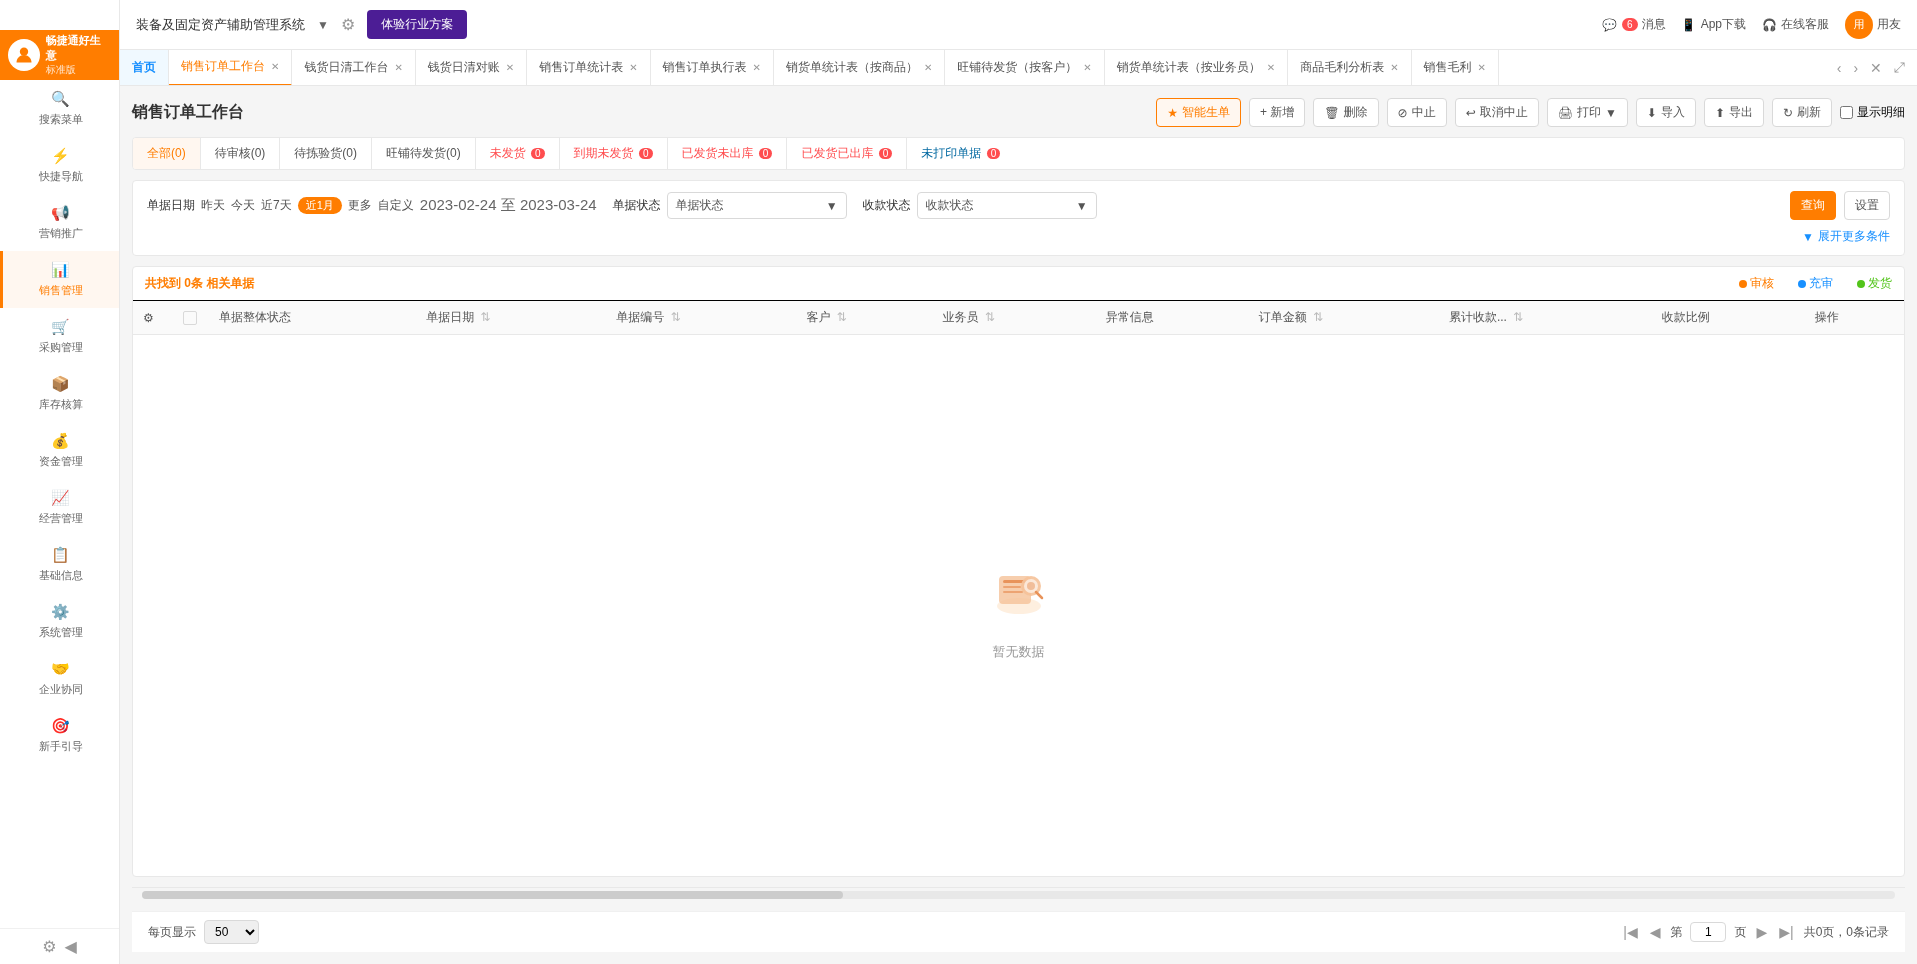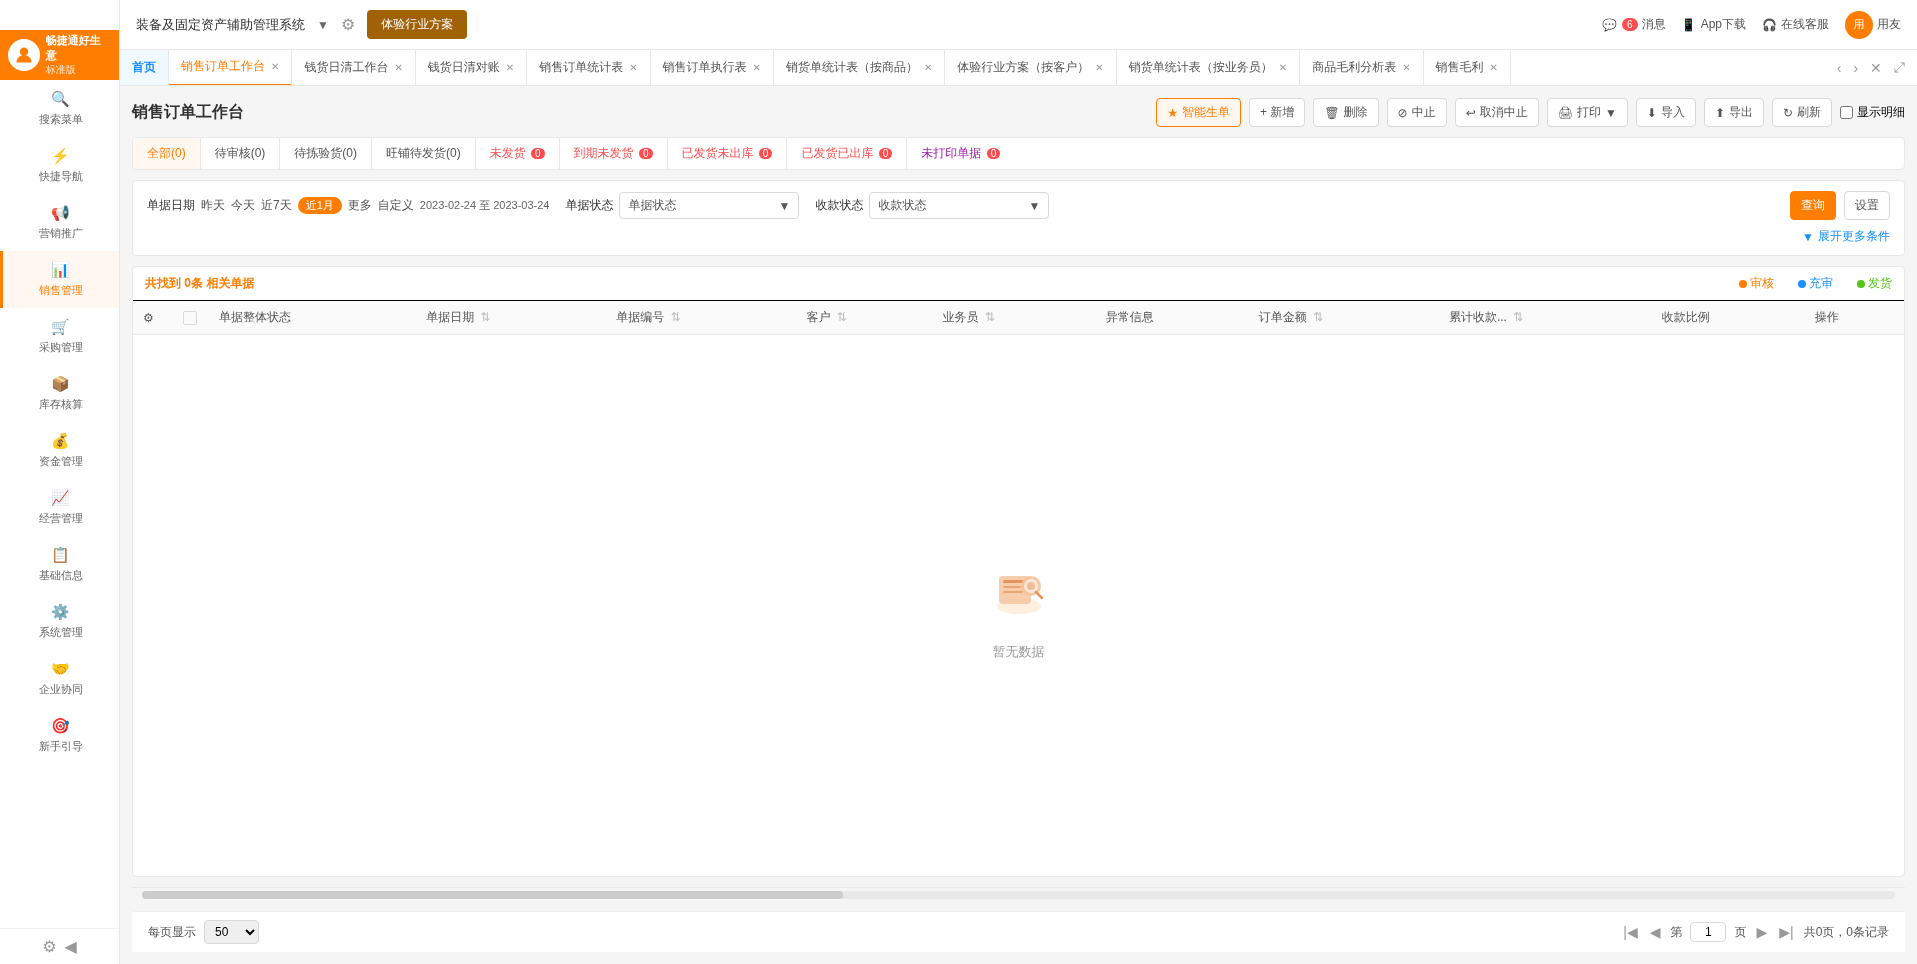--- a/index.html
+++ b/index.html
@@ -17,21 +17,21 @@
     .sidebar-bottom { margin-top: auto; padding: 8px; display: flex; gap: 8px; justify-content: center; border-top: 1px solid #f0f0f0; }
     .sidebar-bottom-btn { cursor: pointer; color: #999; font-size: 16px; }
 
     
     .main { flex: 1; display: flex; flex-direction: column; overflow: hidden; }
 
     
     .topbar { height: 50px; background: #fff; border-bottom: 1px solid #e8e8e8; display: flex; align-items: center; padding: 4px 16px; gap: 12px; flex-shrink: 0; }
     .topbar-dropdown { font-size: 12px; color: #666; cursor: pointer; }
     .topbar-gear { color: #999; cursor: pointer; font-size: 16px; }
-    .topbar-industry-btn { background: #a16207; color: #fff; border: none; border-radius: 4px; padding: 6px 14px; font-size: 12px; cursor: pointer; }
+    .topbar-industry-btn { background: #4c1d95; color: #fff; border: none; border-radius: 4px; padding: 6px 14px; font-size: 12px; cursor: pointer; }
     .topbar-right { display: flex; align-items: center; gap: 16px; margin-left: auto; }
     .topbar-right-item { display: flex; align-items: center; gap: 4px; color: #555; cursor: pointer; font-size: 12px; }
     .topbar-badge { background: #ff4d4f; color: #fff; border-radius: 10px; font-size: 10px; padding: 1px 5px; min-width: 16px; text-align: center; }
     .topbar-avatar { width: 28px; height: 28px; background: #ff7d00; border-radius: 50%; display: flex; align-items: center; justify-content: center; color: #fff; font-size: 11px; }
 
     
     .tabbar { height: 36px; background: #fff; border-bottom: 1px solid #e8e8e8; display: flex; align-items: center; overflow: hidden; flex-shrink: 0; }
     .tab { display: flex; align-items: center; padding: 0 12px; height: 36px; font-size: 12px; color: #555; cursor: pointer; border-right: 1px solid #e8e8e8; white-space: nowrap; gap: 6px; flex-shrink: 0; }
     .tab.active { background: #fff; color: #ff7d00; border-bottom: 2px solid #ff7d00; }
     .tab-home { background: #f0f9ff; color: #1890ff; border-bottom: none; font-weight: bold; }
@@ -57,21 +57,21 @@
     .subtab .badge { background: #ff4d4f; color: #fff; border-radius: 10px; font-size: 10px; padding: 0 4px; margin-left: 2px; }
 
     
     .filter-area { background: #fff; border: 1px solid #e8e8e8; border-radius: 4px; padding: 10px 14px; }
     .filter-row { display: flex; align-items: center; gap: 16px; flex-wrap: wrap; }
     .filter-item { display: flex; align-items: center; gap: 6px; font-size: 12px; color: #555; }
     .filter-label { color: #333; white-space: nowrap; }
     .filter-date-links { display: flex; gap: 6px; }
     .filter-date-link { color: #555; cursor: pointer; font-size: 12px; }
     .filter-date-link.active-month { background: #ff7d00; color: #fff; border-radius: 10px; padding: 1px 8px; font-size: 11px; }
-    .filter-date-range { color: #666; font-size: 11px; margin-top: 0; }
+    .filter-date-range { color: #666; font-size: 15px; margin-top: 0; }
     .filter-select { border: 1px solid #d9d9d9; border-radius: 4px; padding: 4px 8px; font-size: 12px; color: #555; min-width: 140px; background: #fff; cursor: pointer; display: flex; align-items: center; justify-content: space-between; gap: 8px; }
     .filter-expand { display: flex; align-items: center; gap: 4px; color: #1890ff; cursor: pointer; font-size: 12px; margin-left: auto; }
 
     
     .table-area { flex: 1; background: #fff; border: 1px solid #e8e8e8; border-radius: 4px; overflow: hidden; display: flex; flex-direction: column; }
     .table-header-row { display: flex; align-items: center; justify-content: space-between; padding: 8px 12px; border-bottom: 1px solid #000000; }
     .table-count { font-size: 12px; color: #555; }
     .table-count span { color: #ff7d00; font-weight: bold; }
     .table-actions { display: flex; gap: 24px; }
     .table-action-btn { color: #ff7d00; cursor: pointer; font-size: 12px; display: flex; align-items: center; gap: 3px; }
@@ -229,21 +229,21 @@
     </div>
     <div class="tab">
       <span>销售订单执行表</span>
       <span class="tab-close">✕</span>
     </div>
     <div class="tab">
       <span>销货单统计表（按商品）</span>
       <span class="tab-close">✕</span>
     </div>
     <div class="tab">
-      <span>体验行业方案（按客户）</span>
+      <span>旺铺待发货（按客户）</span>
       <span class="tab-close">✕</span>
     </div>
     <div class="tab">
       <span>销货单统计表（按业务员）</span>
       <span class="tab-close">✕</span>
     </div>
     <div class="tab">
       <span>商品毛利分析表</span>
       <span class="tab-close">✕</span>
     </div>
@@ -328,21 +328,21 @@
       </div>
       <div class="subtab">
         <span style="color:#ff4d4f;">已发货未出库</span>
         <span class="badge">0</span>
       </div>
       <div class="subtab">
         <span style="color:#ff4d4f;">已发货已出库</span>
         <span class="badge">0</span>
       </div>
       <div class="subtab">
-        <span style="color:#a21caf;">未打印单据</span>
+        <span style="color:#0369a1;">未打印单据</span>
         <span class="badge">0</span>
       </div>
     </div>
 
     <div class="filter-area">
       <div class="filter-row">
         <div class="filter-item">
           <span class="filter-label">单据日期</span>
           <div class="filter-date-links">
             <span class="filter-date-link">昨天</span>

